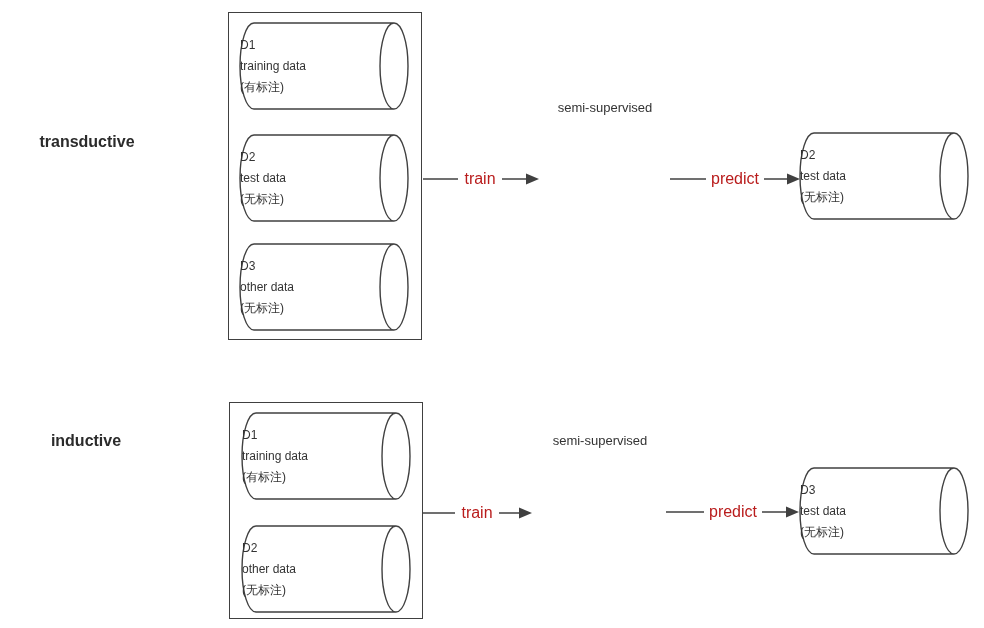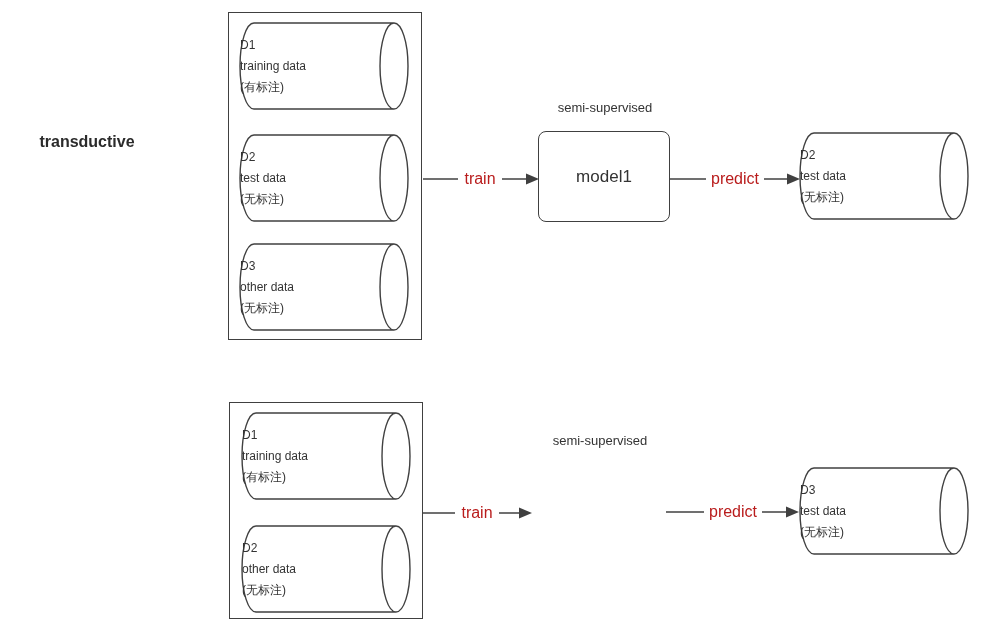--- a/index.html
+++ b/index.html
@@ -114,32 +114,30 @@
   <div class="abs cyl-text" style="left:240px; top:244px; width:146px; height:86px;">
     <span>D3</span>
     <span>other data</span>
     <span>(无标注)</span>
   </div>
 
   <div class="abs edge-label" style="left:458px; top:168px; width:44px;">train</div>
 
   <div class="abs caption" style="left:525px; top:100px; width:160px;">semi-supervised</div>
 
-  <div class="abs model-box" style="left:538px; top:131px; width:132px; height:91px;">
-    <span>model1</span>
-  </div>
 
   <div class="abs edge-label" style="left:706px; top:168px; width:58px;">predict</div>
 
   <div class="abs cyl-text" style="left:800px; top:133px; width:140px; height:86px;">
     <span>D2</span>
     <span>test data</span>
     <span>(无标注)</span>
   </div>
 
+  <div class="abs side-label" style="left:6px; top:427px; width:160px; height:28px;">inductive</div>
 
   <div class="abs group-box" style="left:229px; top:402px; width:194px; height:217px;"></div>
 
   <div class="abs cyl-text" style="left:242px; top:413px; width:146px; height:86px;">
     <span>D1</span>
     <span>training data</span>
     <span>(有标注)</span>
   </div>
 
   <div class="abs cyl-text" style="left:242px; top:526px; width:146px; height:86px;">

